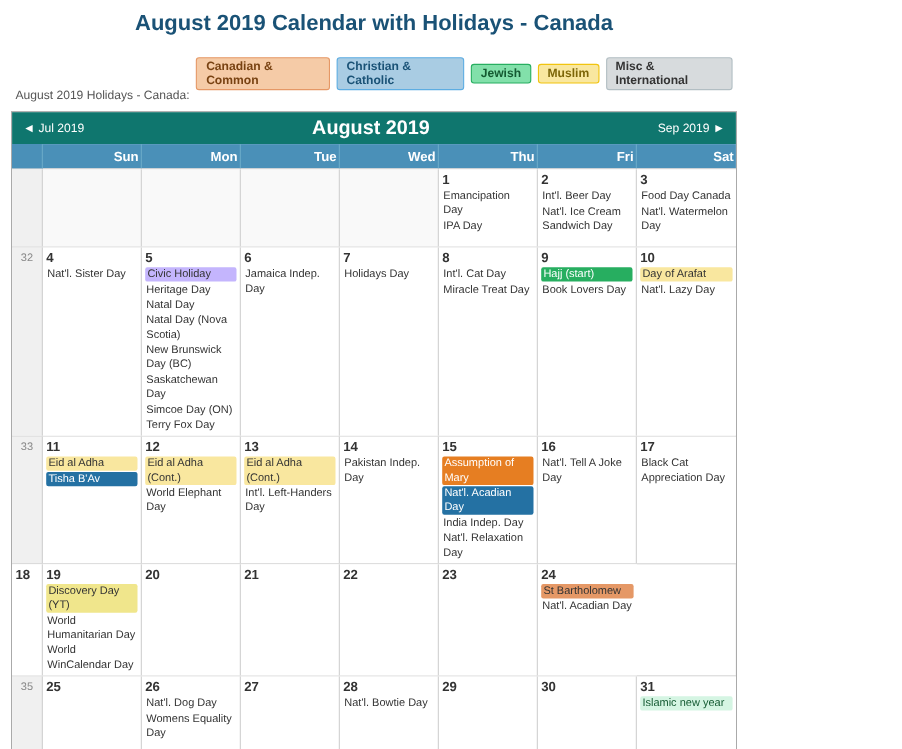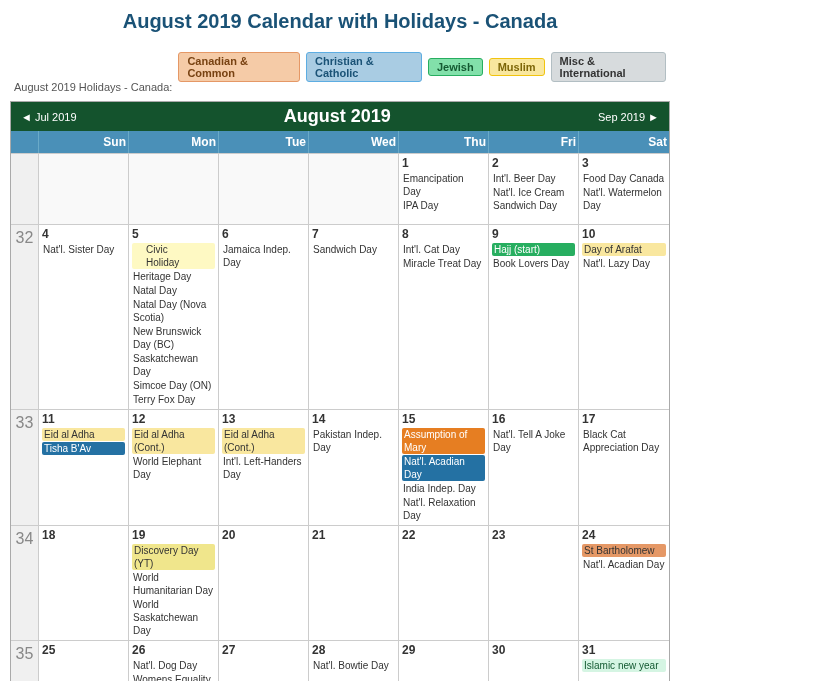--- a/index.html
+++ b/index.html
@@ -8,38 +8,38 @@
     .main-title { text-align: center; font-size: 20px; color: #1a5276; font-weight: bold; margin-bottom: 8px; }
     .legend-row { display: flex; align-items: center; gap: 6px; margin-bottom: 8px; padding: 0 4px; }
     .legend-label { font-size: 11px; color: #555; white-space: nowrap; margin-top: 40px; }
     .legend-badge { padding: 2px 8px; border-radius: 3px; font-size: 11px; font-weight: bold; cursor: pointer; }
     .badge-canadian { background: #f5cba7; border: 1px solid #e59866; color: #784212; }
     .badge-christian { background: #a9cce3; border: 1px solid #5dade2; color: #1a5276; }
     .badge-jewish { background: #82e0aa; border: 1px solid #27ae60; color: #145a32; }
     .badge-muslim { background: #f9e79f; border: 1px solid #f1c40f; color: #7d6608; }
     .badge-misc { background: #d7dbdd; border: 1px solid #b2bec3; color: #333; }
     .cal-container { border: 1px solid #aaa; }
-    .cal-nav { display: flex; justify-content: space-between; align-items: center; background: #14532d; color: #fff; padding: 4px 10px; }
+    .cal-nav { display: flex; justify-content: space-between; align-items: center; background: #0f766e; color: #fff; padding: 4px 10px; }
     .cal-nav-link { color: #fff; font-size: 11px; cursor: pointer; text-decoration: none; }
     .cal-month-title { font-size: 18px; font-weight: bold; color: #fff; text-align: center; flex: 1; }
     .cal-header-cell { color: #fff; text-align: right; padding: 4px 2px; font-weight: bold; font-size: 12px; border-right: 1px solid #6aaac8; }
     .cal-header-cell:last-child { border-right: none; }
     .cal-week { display: grid; grid-template-columns: 28px repeat(7, 1fr); border-top: 1px solid #ccc; }
-    .week-num { background: #f0f0f0; color: #888; font-size: 16px; padding: 2px; text-align: center; border-right: 1px solid #ccc; display: flex; align-items: flex-start; justify-content: center; padding-top: 4px; }
+    .week-num { background: #f0f0f0; color: #888; font-size: 10px; padding: 2px; text-align: center; border-right: 1px solid #ccc; display: flex; align-items: flex-start; justify-content: center; padding-top: 4px; }
     .cal-cell { border-right: 1px solid #ccc; min-height: 70px; padding: 2px 3px; vertical-align: top; background: #fff; position: relative; }
     .cal-cell:last-child { border-right: none; }
     .cal-cell.empty { background: #f9f9f9; }
     .day-num { font-weight: bold; font-size: 12px; color: #333; margin-bottom: 2px; }
     .holiday { font-size: 10px; line-height: 1.3; margin-bottom: 1px; padding: 0 1px; border-radius: 2px; }
     .hol-misc { color: #333; }
     .hol-highlight-orange { background: #e67e22; color: #fff; border-radius: 2px; padding: 0 2px; }
     .hol-highlight-blue { background: #2471a3; color: #fff; border-radius: 2px; padding: 0 2px; }
     .hol-highlight-green { background: #27ae60; color: #fff; border-radius: 2px; padding: 0 2px; }
     .hol-highlight-yellow { background: #f9e79f; color: #333; border-radius: 2px; padding: 0 2px; }
-    .hol-civic { background: #fef9c3; color: #333; border-radius: 2px; padding: 0 14px; }
+    .hol-civic { background: #c4b5fd; color: #333; border-radius: 2px; padding: 0 2px; }
     .hol-discovery { background: #f0e68c; color: #333; border-radius: 2px; padding: 0 2px; }
     .hol-st-barth { background: #e59866; color: #333; border-radius: 2px; padding: 0 2px; }
     .hol-islamic-new { background: #d5f5e3; color: #145a32; border-radius: 2px; padding: 0 2px; }
     .courtesy { text-align: left; font-size: 11px; color: #555; padding: 6px; border-top: 1px solid #ccc; }
     .courtesy a { color: #1a5276; text-decoration: none; font-weight: bold; }
     .cal-header-grid { display: grid; grid-template-columns: 28px repeat(7, 1fr); background: #4a90b8; }
   </style>
 </head>
 <body>
 
@@ -113,21 +113,21 @@
         <div class="holiday hol-misc">Saskatchewan Day</div>
         <div class="holiday hol-misc">Simcoe Day (ON)</div>
         <div class="holiday hol-misc">Terry Fox Day</div>
       </div>
       <div class="cal-cell">
         <div class="day-num">6</div>
         <div class="holiday hol-misc">Jamaica Indep. Day</div>
       </div>
       <div class="cal-cell">
         <div class="day-num">7</div>
-        <div class="holiday hol-misc">Sandwich Day</div>
+        <div class="holiday hol-misc">Holidays Day</div>
       </div>
       <div class="cal-cell">
         <div class="day-num">8</div>
         <div class="holiday hol-misc">Int'l. Cat Day</div>
         <div class="holiday hol-misc">Miracle Treat Day</div>
       </div>
       <div class="cal-cell">
         <div class="day-num">9</div>
         <div class="holiday hol-highlight-green">Hajj (start)</div>
         <div class="holiday hol-misc">Book Lovers Day</div>
@@ -171,29 +171,28 @@
         <div class="day-num">16</div>
         <div class="holiday hol-misc">Nat'l. Tell A Joke Day</div>
       </div>
       <div class="cal-cell">
         <div class="day-num">17</div>
         <div class="holiday hol-misc">Black Cat Appreciation Day</div>
       </div>
     </div>
 
     <div class="cal-week">
-      <div class="week-num">34</div>
       <div class="cal-cell">
         <div class="day-num">18</div>
       </div>
       <div class="cal-cell">
         <div class="day-num">19</div>
         <div class="holiday hol-discovery">Discovery Day (YT)</div>
         <div class="holiday hol-misc">World Humanitarian Day</div>
-        <div class="holiday hol-misc">World Saskatchewan Day</div>
+        <div class="holiday hol-misc">World WinCalendar Day</div>
       </div>
       <div class="cal-cell">
         <div class="day-num">20</div>
       </div>
       <div class="cal-cell">
         <div class="day-num">21</div>
       </div>
       <div class="cal-cell">
         <div class="day-num">22</div>
       </div>

